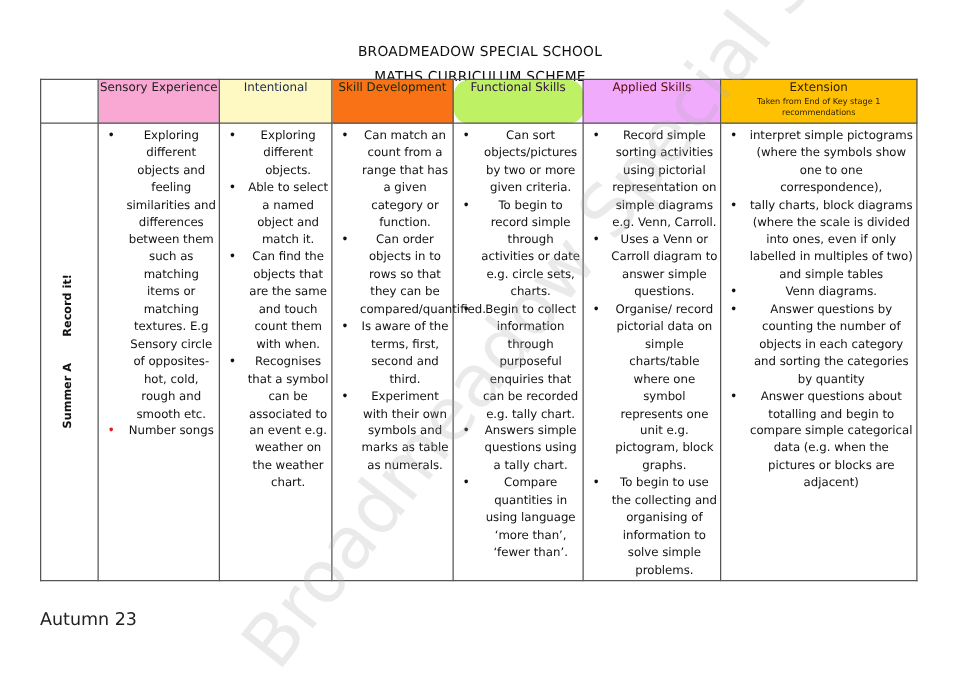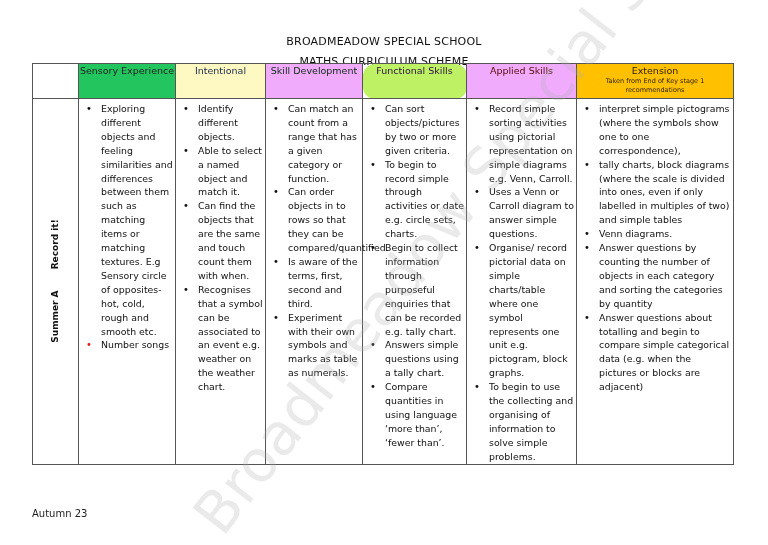--- a/index.html
+++ b/index.html
@@ -9,36 +9,36 @@
              font-size: 11px; letter-spacing: 0.2px; color: #111; }
     .title.l1 { top: 35px; }
     .title.l2 { top: 55px; }
     table.grid { position: absolute; left: 32px; top: 63px; border-collapse: collapse;
                  table-layout: fixed; width: 701px; }
     table.grid td, table.grid th { border: 1px solid #555; vertical-align: top; padding: 0; }
     th.hdr { height: 34px; font-weight: normal; font-size: 9.5px; text-align: center;
              line-height: 13px; padding-top: 2px; }
     th .sub { display: block; font-size: 6.5px; line-height: 9px; font-weight: normal; }
     .c-blank { background: #ffffff; }
-    .c-yellow { background: #22c55e; color: #222; }
+    .c-yellow { background: #f9a8d4; color: #222; }
     .c-blue { background: #fef9c3; color: #1a2a4a; }
-    .c-green { background: #f0abfc; color: #0d2a14; }
+    .c-green { background: #f97316; color: #0d2a14; }
     .c-purple { background: #bef264; color: #2a1040; border-radius: 12px; }
     .c-red { background: #f0abfc; color: #5a0a0a; }
     .c-orange { background: #ffc000; color: #2a1e00; }
     td.body { height: 364px; font-size: 9.4px; line-height: 13.9px; }
     td.side { position: relative; }
     .side-label { position: absolute; left: 50%; top: 50%; transform: translate(-50%, -50%) rotate(-90deg);
                   white-space: nowrap; font-size: 9px; font-weight: bold; }
     .side-label span { margin: 0 9px; }
-    ul.blist { list-style: none; margin: 3px 0 0 0; padding: 0; }
+    ul.blist { list-style: none; margin: 3px 0 0 0; padding: 0; text-align: center; }
     ul.blist li { position: relative; padding-left: 22px; padding-right: 2px; }
     ul.blist li::before { content: "•"; position: absolute; left: 7px; top: 0; font-size: 10px; }
     ul.blist li.red::before { color: #e02020; }
-    .footer { position: absolute; left: 32px; top: 508px; font-size: 10px; color: #222; }
+    .footer { position: absolute; left: 32px; top: 488px; font-size: 14px; color: #222; }
     .watermark { position: absolute; left: 100px; top: 260px; font-size: 58px; color: rgba(170,170,170,0.25);
                  transform: rotate(-52deg); transform-origin: 0 0; white-space: nowrap;
                  font-family: "DejaVu Sans", sans-serif; pointer-events: none; left: 180px; top: 505px; }
   </style>
 </head>
 <body>
 
 <div class="title l1">BROADMEADOW SPECIAL SCHOOL</div>
 <div class="title l2">MATHS CURRICULUM SCHEME</div>
 
@@ -75,21 +75,21 @@
         </div>
       </td>
       <td class="body">
         <ul class="blist">
           <li>Exploring different objects and feeling similarities and differences between them such as matching items or matching textures. E.g Sensory circle of opposites- hot, cold, rough and smooth etc.</li>
           <li class="red">Number songs</li>
         </ul>
       </td>
       <td class="body">
         <ul class="blist">
-          <li>Identify different objects.</li>
+          <li>Exploring different objects.</li>
           <li>Able to select a named object and match it.</li>
           <li>Can find the objects that are the same and touch count them with when.</li>
           <li>Recognises that a symbol can be associated to an event e.g. weather on the weather chart.</li>
         </ul>
       </td>
       <td class="body">
         <ul class="blist">
           <li>Can match an count from a range that has a given category or function.</li>
           <li>Can order objects in to rows so that they can be compared/quantified.</li>
           <li>Is aware of the terms, first, second and third.</li>

